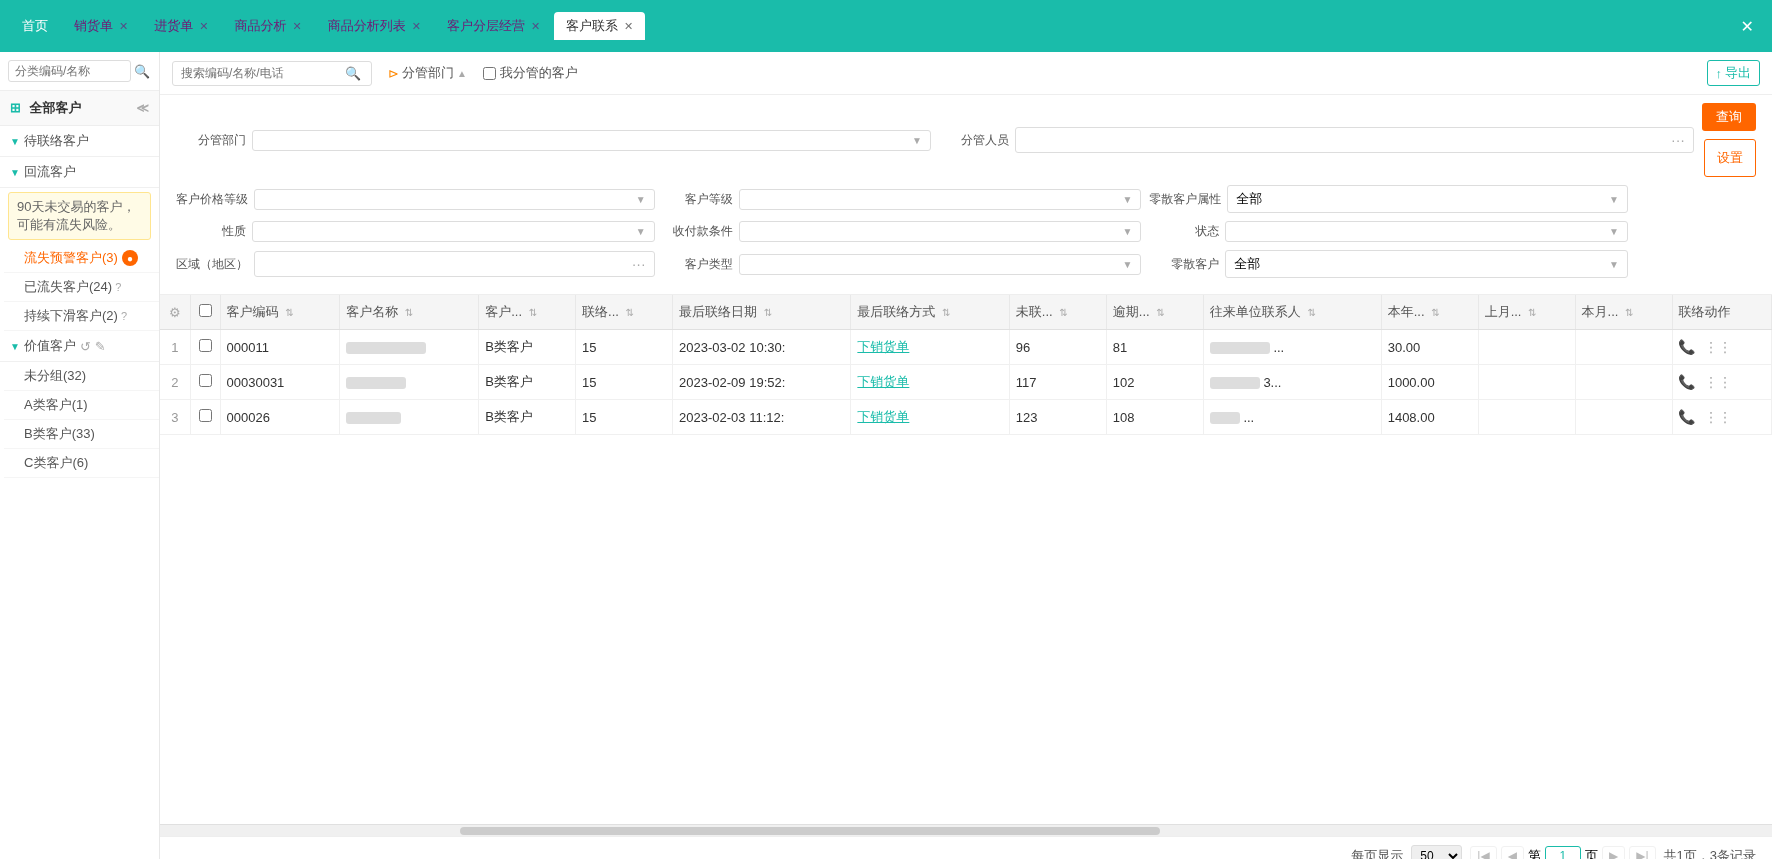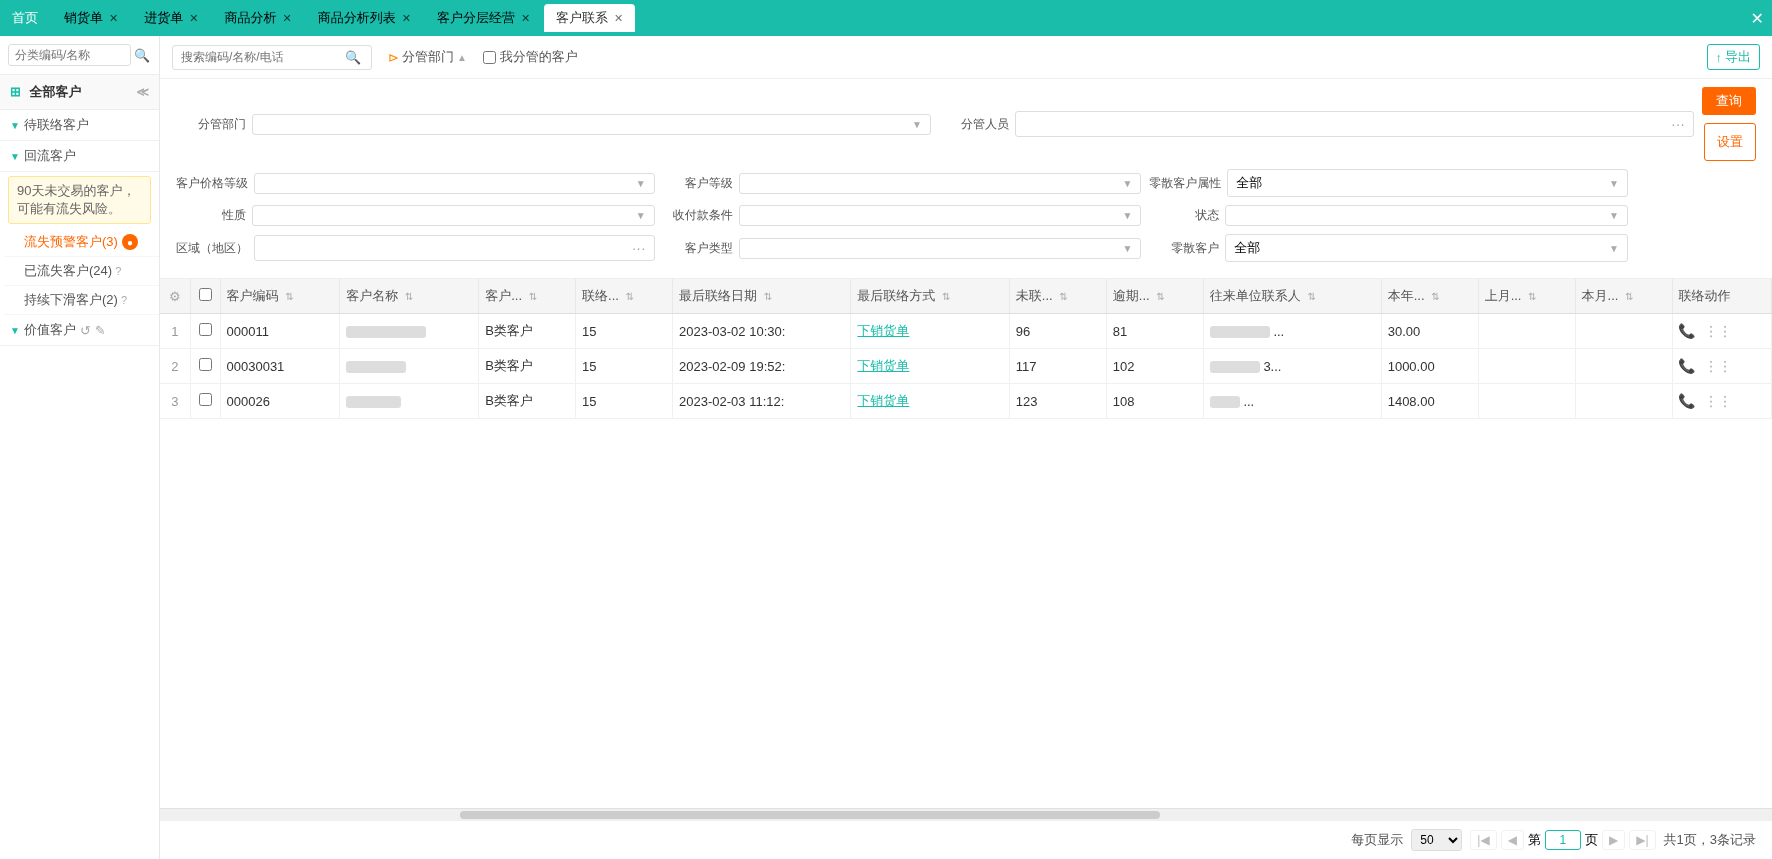--- a/index.html
+++ b/index.html
@@ -1,24 +1,24 @@
 <!DOCTYPE html>
 <html><head>
   <meta charset="utf-8">
   <style>
     * { box-sizing: border-box; margin: 0; padding: 0; font-family: 'Microsoft YaHei', Arial, sans-serif; font-size: 13px; }
     body { background: #f5f5f5; overflow: hidden; width: 1772px; height: 859px; }
 
     
     .top-tabbar {
-      display: flex; align-items: center; background: #1abcaa; height: 36px; padding: 0 0;
+      display: flex; align-items: center; background: #1abcaa; height: 52px; padding: 0 10px;
     }
     .tab-item {
       display: flex; align-items: center; height: 28px; padding: 0 12px; margin-right: 2px;
-      border-radius: 4px 4px 0 0; cursor: pointer; color: #000000; font-size: 13px;
+      border-radius: 4px 4px 0 0; cursor: pointer; color: #701a75; font-size: 13px;
       background: transparent; white-space: nowrap;
     }
     .tab-item.active {
       background: #fff; color: #333;
     }
     .tab-item .tab-close {
       margin-left: 6px; font-size: 11px; opacity: 0.7; cursor: pointer;
     }
     .tab-item.home { background: transparent; color: #fff; }
     .win-close {
@@ -280,20 +280,34 @@
         <span>持续下滑客户(2)</span>
         <span style="margin-left:3px;color:#aaa;font-size:11px;">?</span>
       </div>
     </div>
 
     <div class="sidebar-group-title">
       <span class="arrow">▼</span>
       <span>价值客户</span>
       <span style="margin-left:4px;color:#aaa;cursor:pointer;">↺</span>
       <span style="margin-left:4px;color:#aaa;cursor:pointer;">✎</span>
+    </div>
+    <div class="sidebar-sub-group">
+      <div class="sidebar-item">
+        <span>未分组(32)</span>
+      </div>
+      <div class="sidebar-item">
+        <span>A类客户(1)</span>
+      </div>
+      <div class="sidebar-item">
+        <span>B类客户(33)</span>
+      </div>
+      <div class="sidebar-item">
+        <span>C类客户(6)</span>
+      </div>
     </div>
   </div>
 
   <div class="content-area">
 
     <div class="filter-toolbar">
       <div class="filter-search-input">
         <input type="text" placeholder="搜索编码/名称/电话" style="">
         <span class="s-icon">🔍</span>
       </div>

